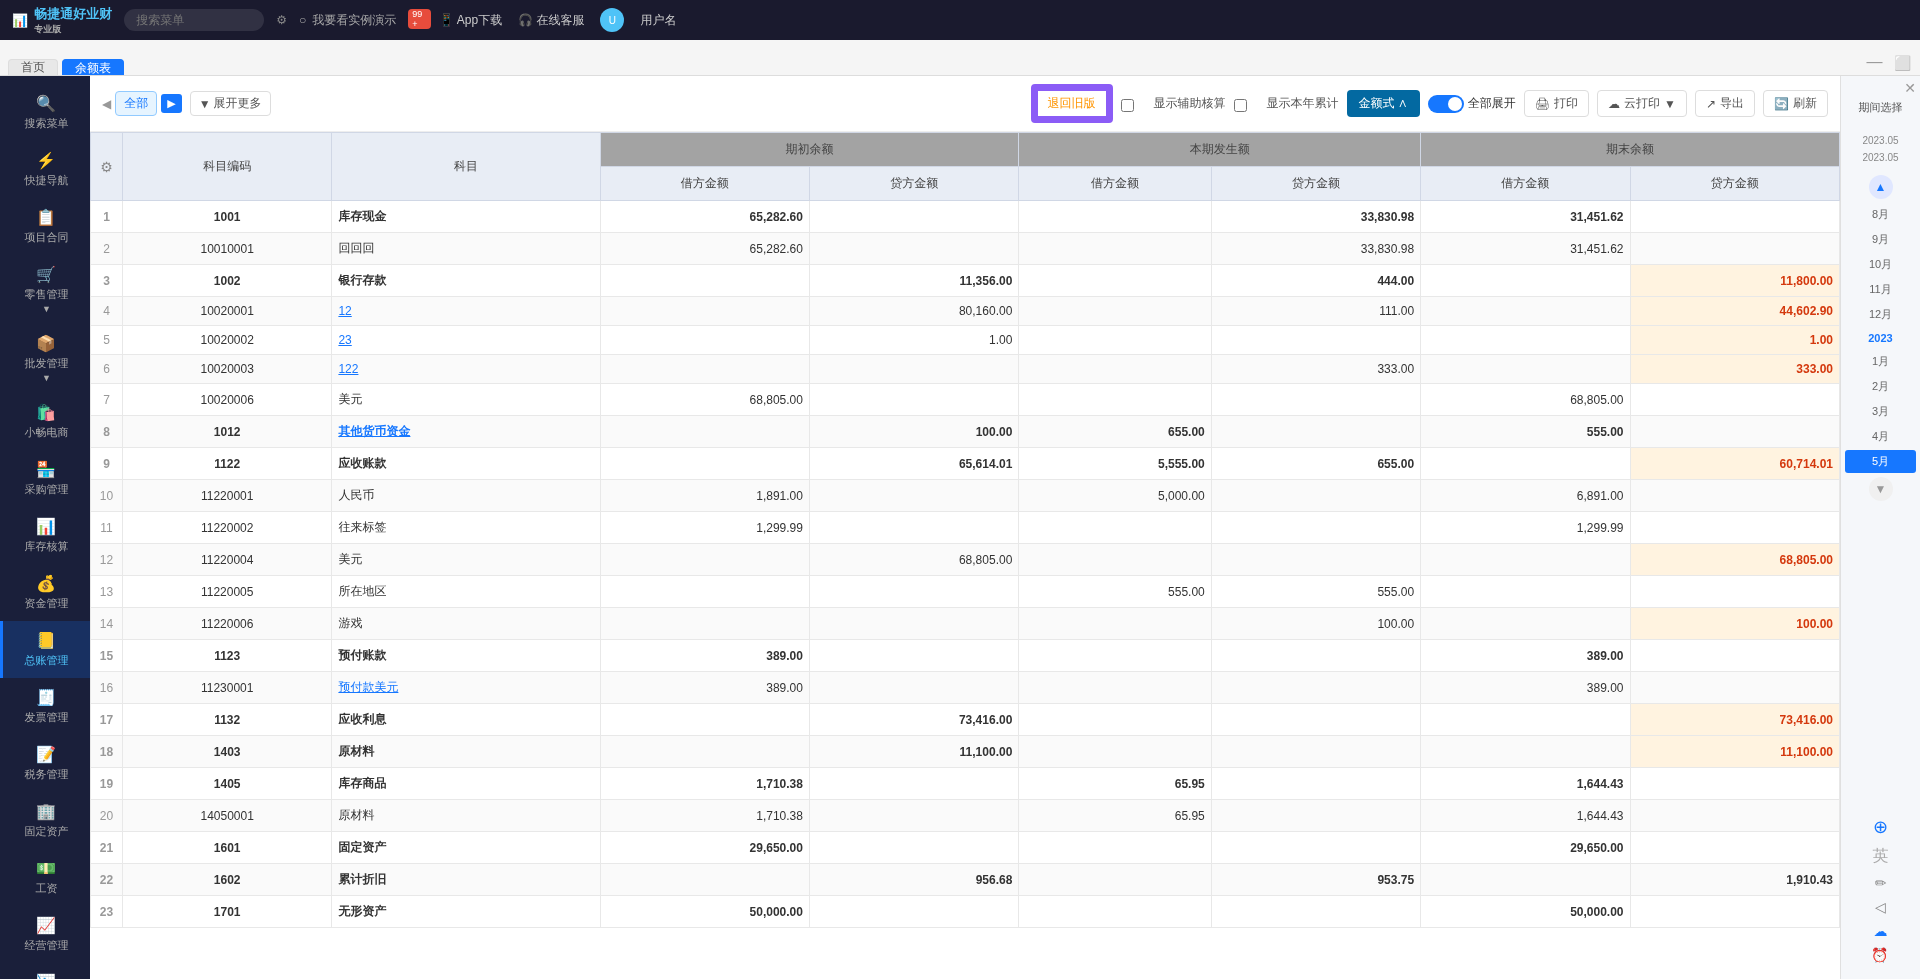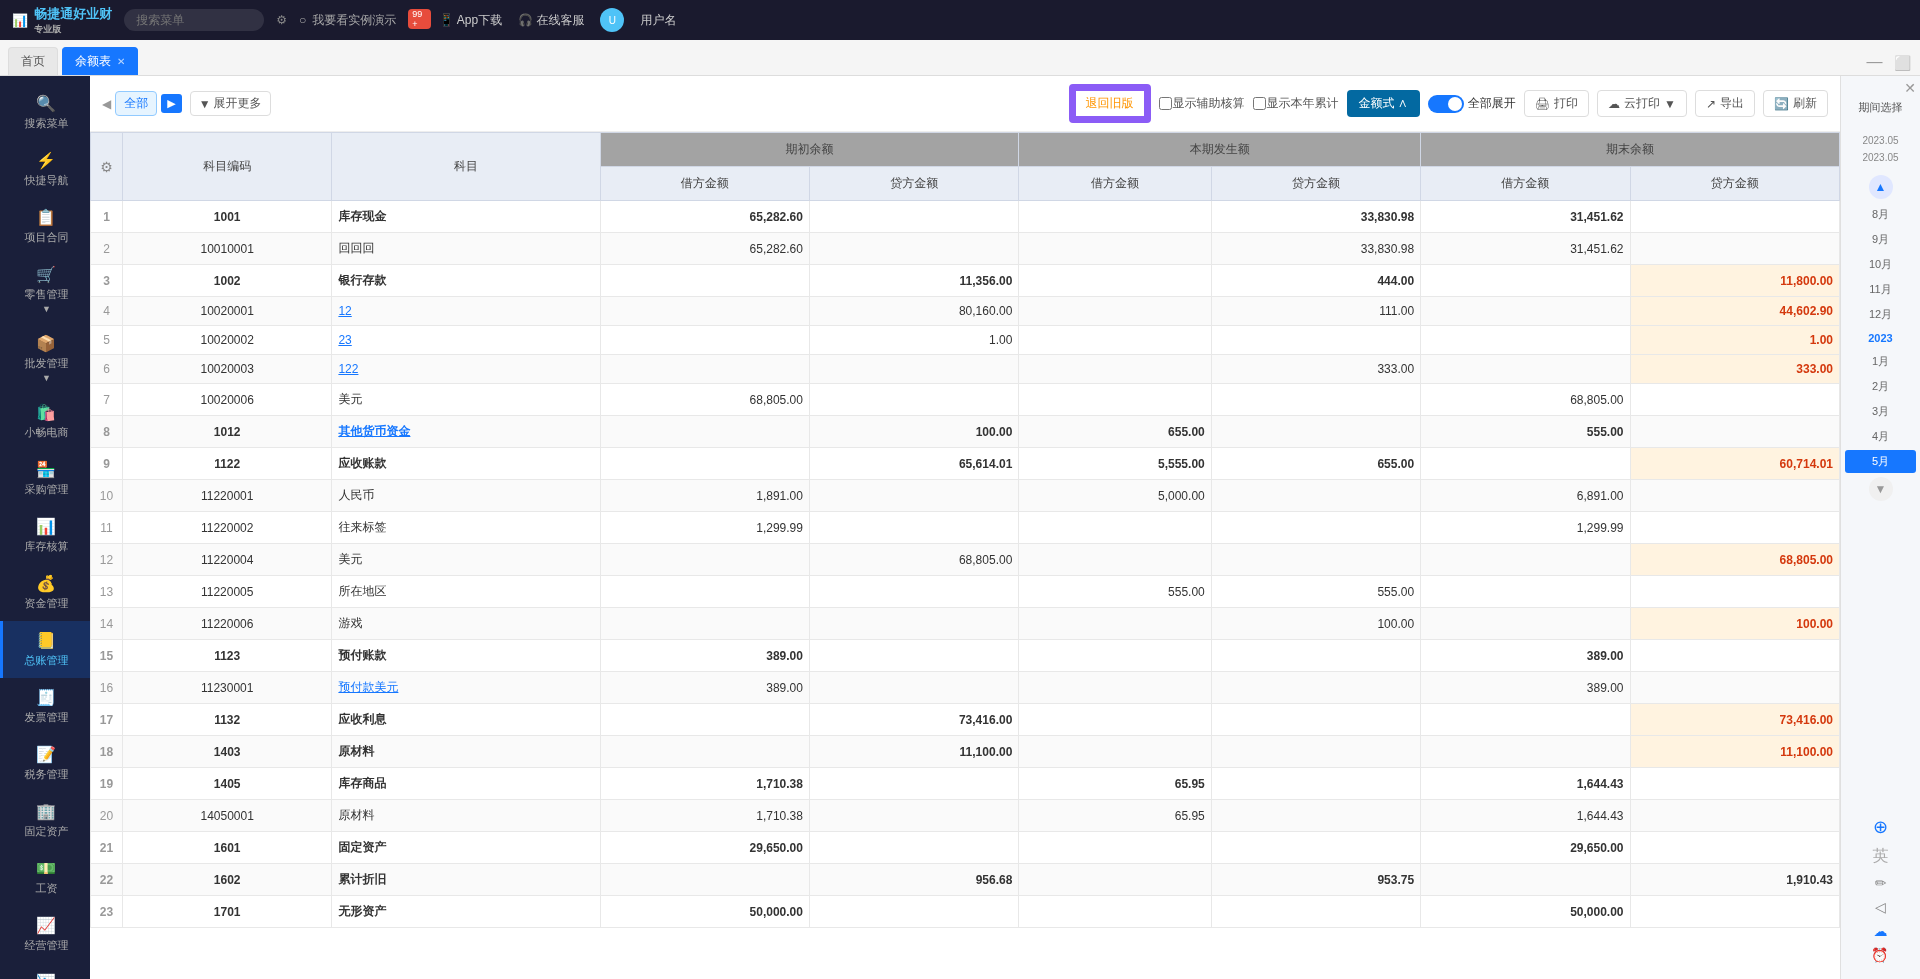--- a/index.html
+++ b/index.html
@@ -58,37 +58,38 @@
     .tab-bar {
       height: 36px;
       background: #f5f5f5;
       display: flex;
       align-items: flex-end;
       padding: 0 8px;
       border-bottom: 1px solid #ddd;
       gap: 4px;
     }
     .tab-item {
-      height: 28px;
+      height: 16px;
       padding: 0 12px;
       display: flex;
       align-items: center;
       gap: 6px;
       border-radius: 4px 4px 0 0;
       cursor: pointer;
       font-size: 12px;
       color: #555;
       background: #e8e8e8;
       border: 1px solid #ddd;
       border-bottom: none;
     }
     .tab-item.active {
       background: #1677ff;
       color: white;
       border-color: #1677ff;
+      flex-direction: column;
     }
     .tab-close {
       font-size: 10px;
       cursor: pointer;
       opacity: 0.7;
     }
 
     
     .main-layout {
       display: flex;
@@ -196,22 +197,22 @@
       background: white;
       border: 7px solid #8b5cf6;
       color: #ff9500;
       border-radius: 4px;
       padding: 4px 10px;
       cursor: pointer;
       font-size: 12px;
     }
     .checkbox-label {
       display: flex;
-      align-items: center;
-      gap: 1px;
+      align-items: flex-end;
+      gap: 20px;
       font-size: 12px;
       color: #555;
       cursor: pointer;
     }
     .btn-primary {
       background: #0369a1;
       color: white;
       border: none;
       border-radius: 4px;
       padding: 5px 12px;

